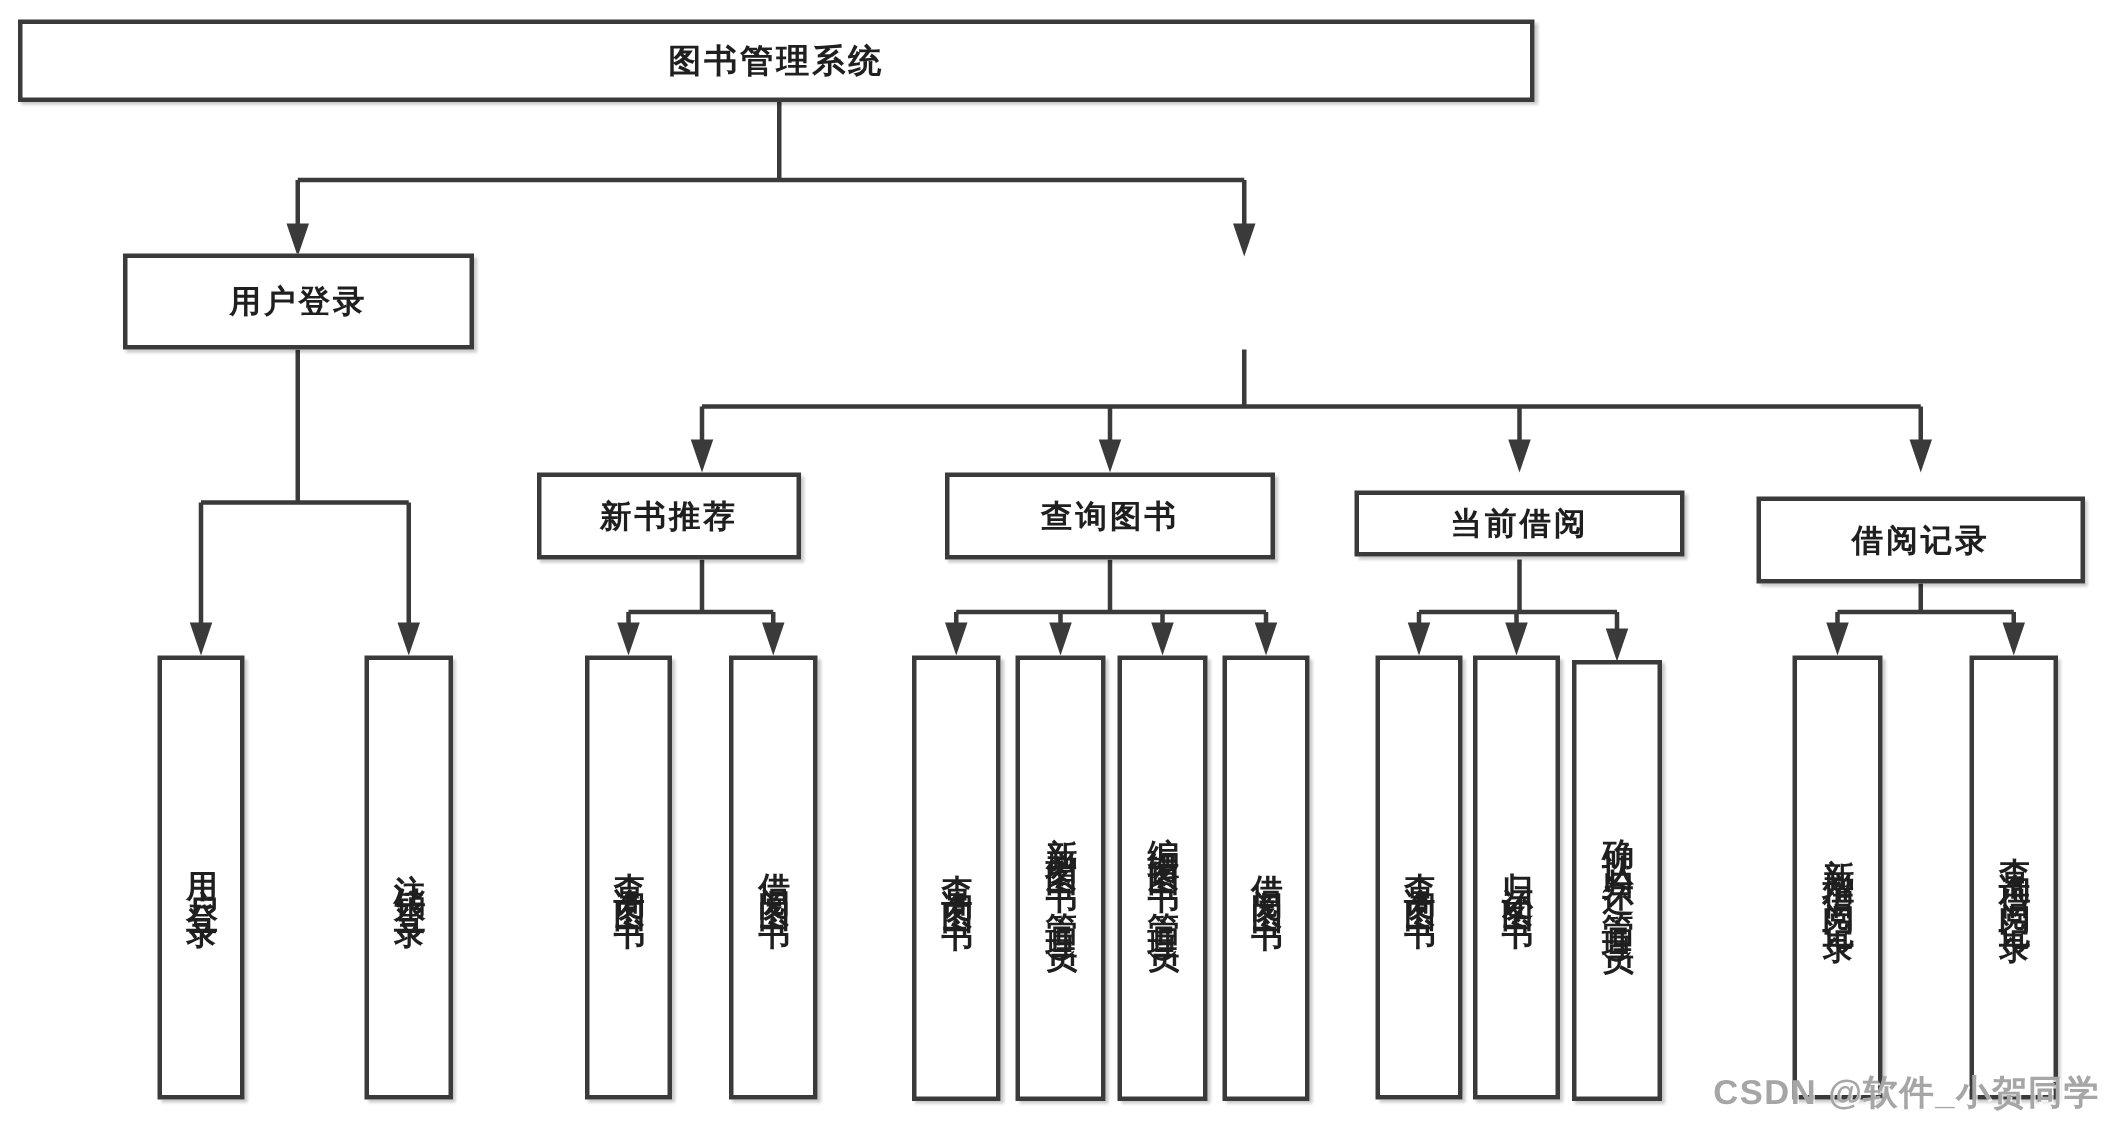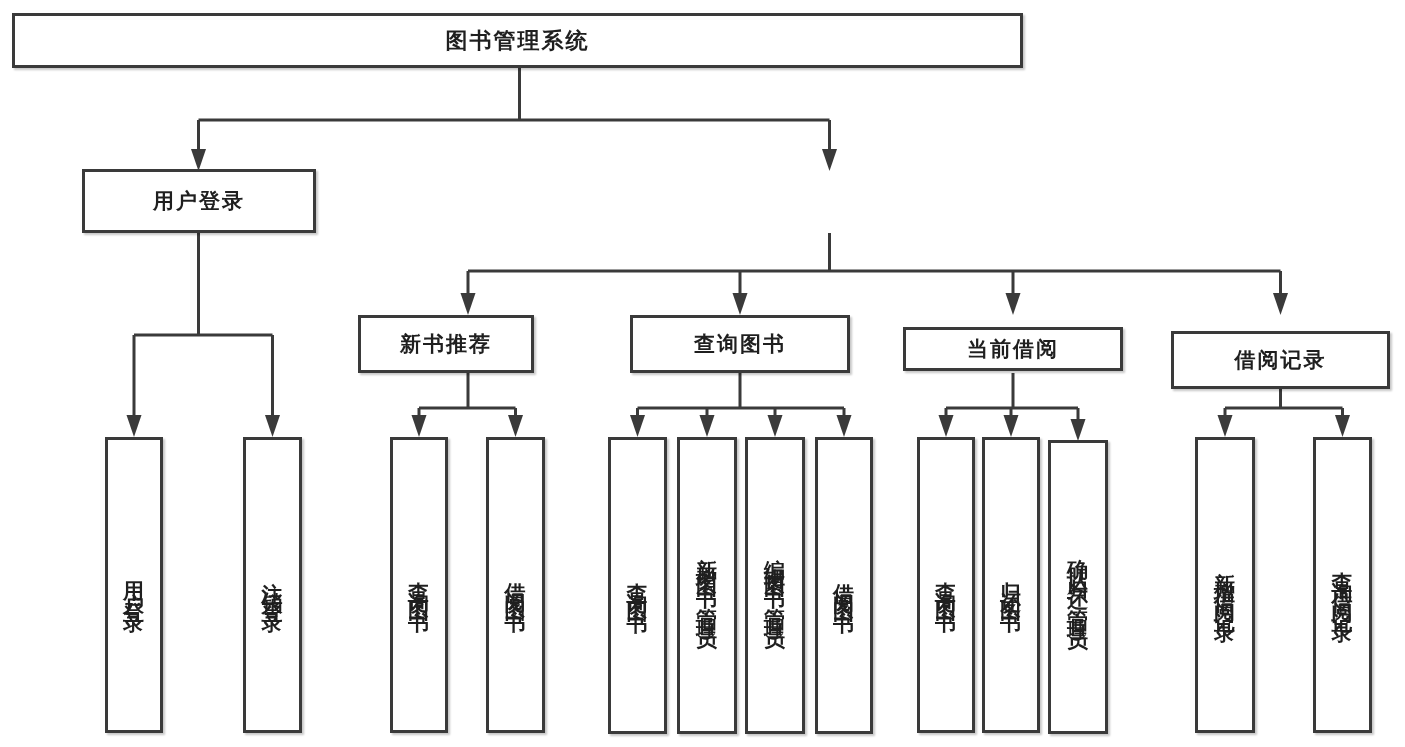--- a/index.html
+++ b/index.html
@@ -145,13 +145,14 @@
   <div class="node v" style="left:1048px;top:440px;width:60px;height:294px">
     <span>确认归还（管理员）</span>
   </div>
   <div class="node v" style="left:1195px;top:437px;width:60px;height:296px">
     <span>新增借阅记录</span>
   </div>
   <div class="node v" style="left:1313px;top:437px;width:59px;height:296px">
     <span>查询借阅记录</span>
   </div>
 
+  <div class="watermark">CSDN @软件_小贺同学</div>
 </div>
 
 </body></html>

